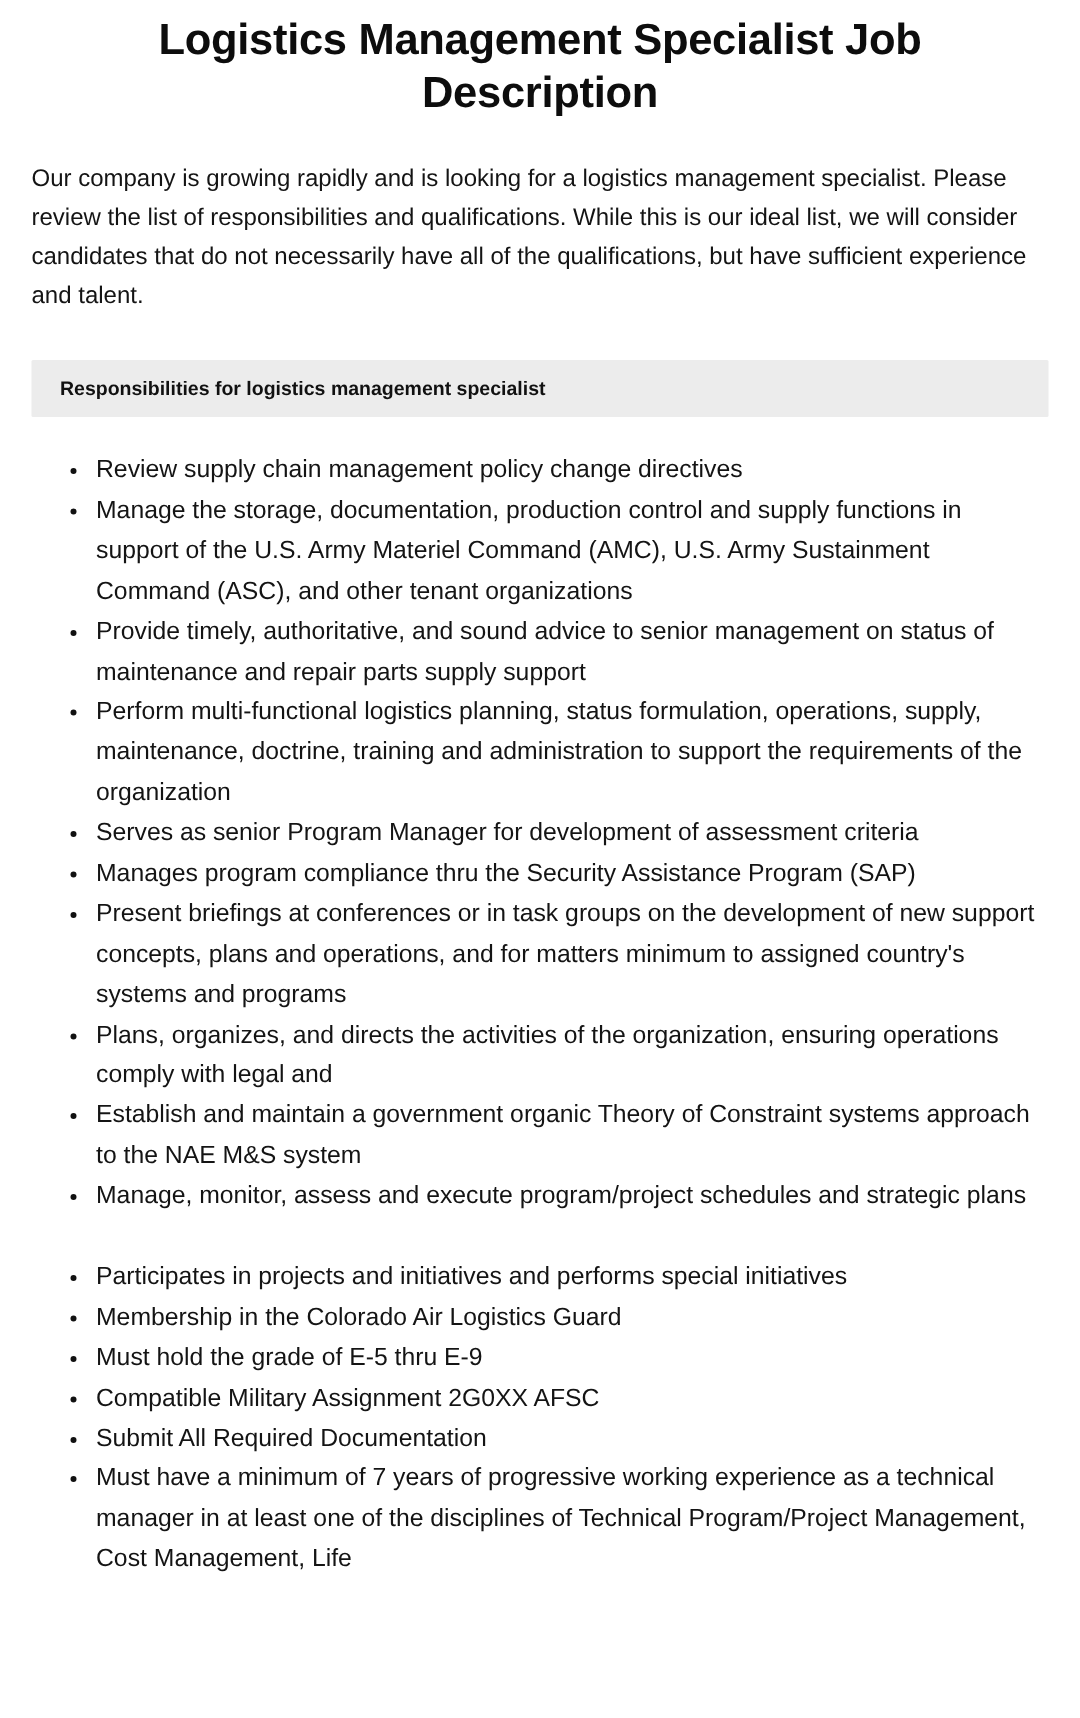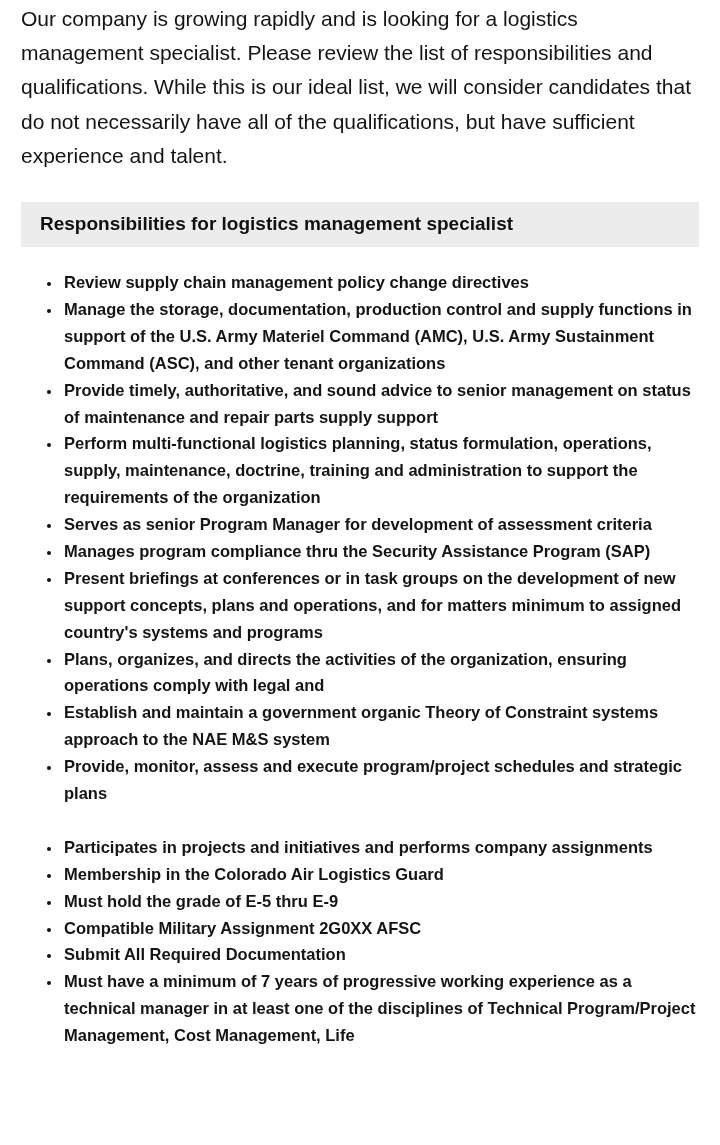--- a/index.html
+++ b/index.html
@@ -19,79 +19,79 @@
   .page-title {
     font-size: 29px;
     font-weight: 700;
     text-align: center;
     line-height: 1.22;
     margin: 8px 40px 26px 40px;
     letter-spacing: -0.2px;
     color: #0d0d0d;
   }
   .intro {
-    font-size: 21px;
+    font-size: 16px;
     line-height: 1.63;
     margin: 0 0 29px 0;
     color: #141414;
   }
   .section-bar {
     background: #ececec;
-    font-size: 19px;
+    font-size: 13px;
     font-weight: 700;
     color: #111111;
     padding: 11px 19px 12px 19px;
     border-radius: 1px;
   }
   ul.bullet-list {
     margin: 22px 0 27px 0;
     padding: 0 0 0 41px;
     list-style: disc outside;
   }
   ul.bullet-list li {
     font-size: 16.5px;
     line-height: 1.63;
     color: #141414;
     padding-left: 2px;
-    font-weight: bold;
   }
   ul.bullet-list li::marker {
     font-size: 14px;
     color: #111111;
   }
   .last-list {
     margin-bottom: 0;
   }
 </style>
 </head>
 <body>
 
 <div class="page">
 
+  <h1 class="page-title">Logistics Management Specialist Job Description</h1>
 
   <p class="intro">Our company is growing rapidly and is looking for a logistics management specialist. Please review the list of responsibilities and qualifications. While this is our ideal list, we will consider candidates that do not necessarily have all of the qualifications, but have sufficient experience and talent.</p>
 
   <div class="section-bar">Responsibilities for logistics management specialist</div>
 
   <ul class="bullet-list">
     <li>Review supply chain management policy change directives</li>
     <li>Manage the storage, documentation, production control and supply functions in support of the U.S. Army Materiel Command (AMC), U.S. Army Sustainment Command (ASC), and other tenant organizations</li>
     <li>Provide timely, authoritative, and sound advice to senior management on status of maintenance and repair parts supply support</li>
     <li>Perform multi-functional logistics planning, status formulation, operations, supply, maintenance, doctrine, training and administration to support the requirements of the organization</li>
     <li>Serves as senior Program Manager for development of assessment criteria</li>
     <li>Manages program compliance thru the Security Assistance Program (SAP)</li>
     <li>Present briefings at conferences or in task groups on the development of new support concepts, plans and operations, and for matters minimum to assigned country's systems and programs</li>
     <li>Plans, organizes, and directs the activities of the organization, ensuring operations comply with legal and</li>
     <li>Establish and maintain a government organic Theory of Constraint systems approach to the NAE M&amp;S system</li>
-    <li>Provide, monitor, assess and execute program/project schedules and strategic plans</li>
+    <li>Manage, monitor, assess and execute program/project schedules and strategic plans</li>
   </ul>
 
 
   <ul class="bullet-list last-list">
-    <li>Participates in projects and initiatives and performs company assignments</li>
+    <li>Participates in projects and initiatives and performs special initiatives</li>
     <li>Membership in the Colorado Air Logistics Guard</li>
     <li>Must hold the grade of E-5 thru E-9</li>
     <li>Compatible Military Assignment 2G0XX AFSC</li>
     <li>Submit All Required Documentation</li>
     <li>Must have a minimum of 7 years of progressive working experience as a technical manager in at least one of the disciplines of Technical Program/Project Management, Cost Management, Life</li>
   </ul>
 
 </div>
 
 </body></html>

